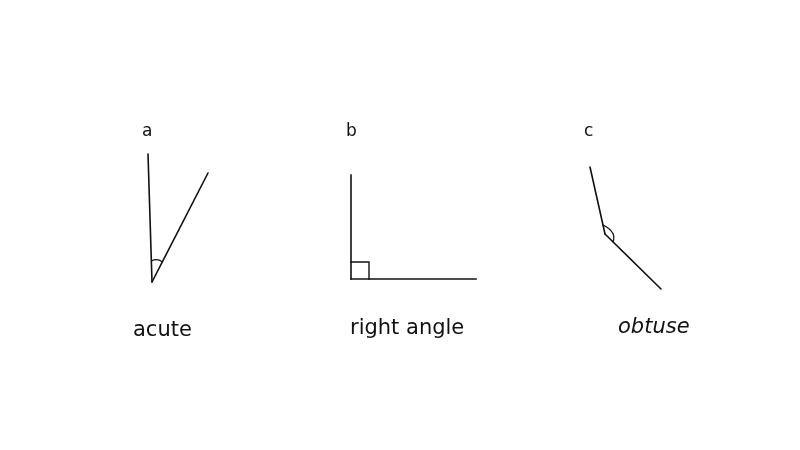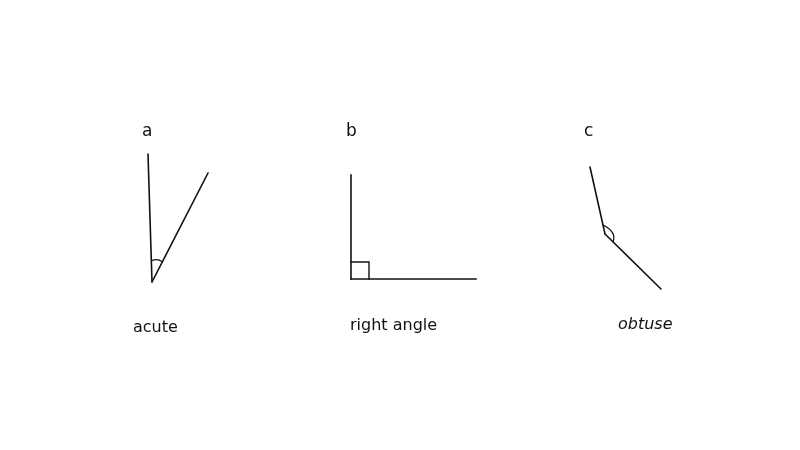--- a/index.html
+++ b/index.html
@@ -1,19 +1,19 @@
 <!DOCTYPE html>
 <html><head>
   <meta charset="utf-8">
   <style>
     html, body { margin: 0; padding: 0; background: #ffffff; }
     body { width: 800px; height: 450px; position: relative; overflow: hidden;
            font-family: "DejaVu Sans", "Liberation Sans", sans-serif; color: #111111; }
     svg.diagram { position: absolute; left: 0; top: 0; }
-    .lbl { position: absolute; font-size: 16px; line-height: 1; white-space: nowrap; color: #111; }
+    .lbl { position: absolute; font-size: 21px; line-height: 1; white-space: nowrap; color: #111; }
     .letter { font-size: 17px; }
   </style>
 </head>
 <body>
 
 <svg class="diagram" width="800" height="450" viewBox="0 0 800 450">
 
   <g stroke="#111" stroke-width="1.6" fill="none" stroke-linecap="round">
     <line x1="152" y1="282" x2="148" y2="154"></line>
     <line x1="152" y1="282" x2="208" y2="173"></line>

